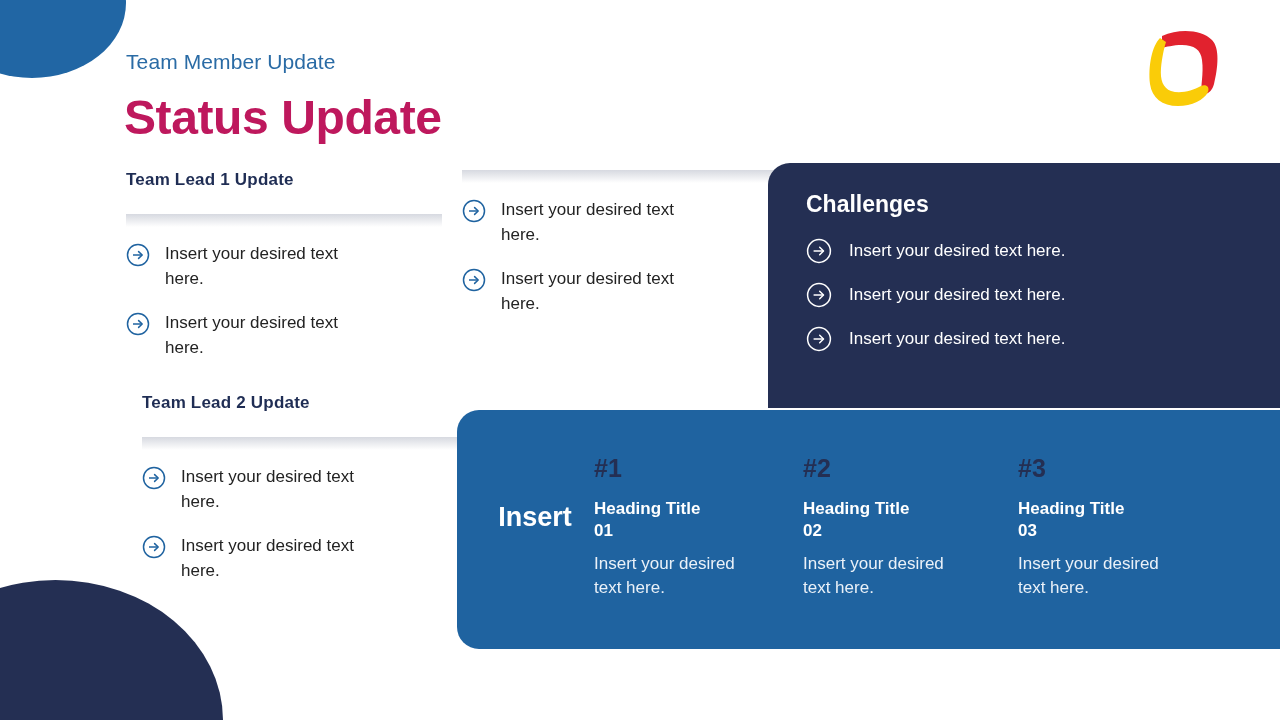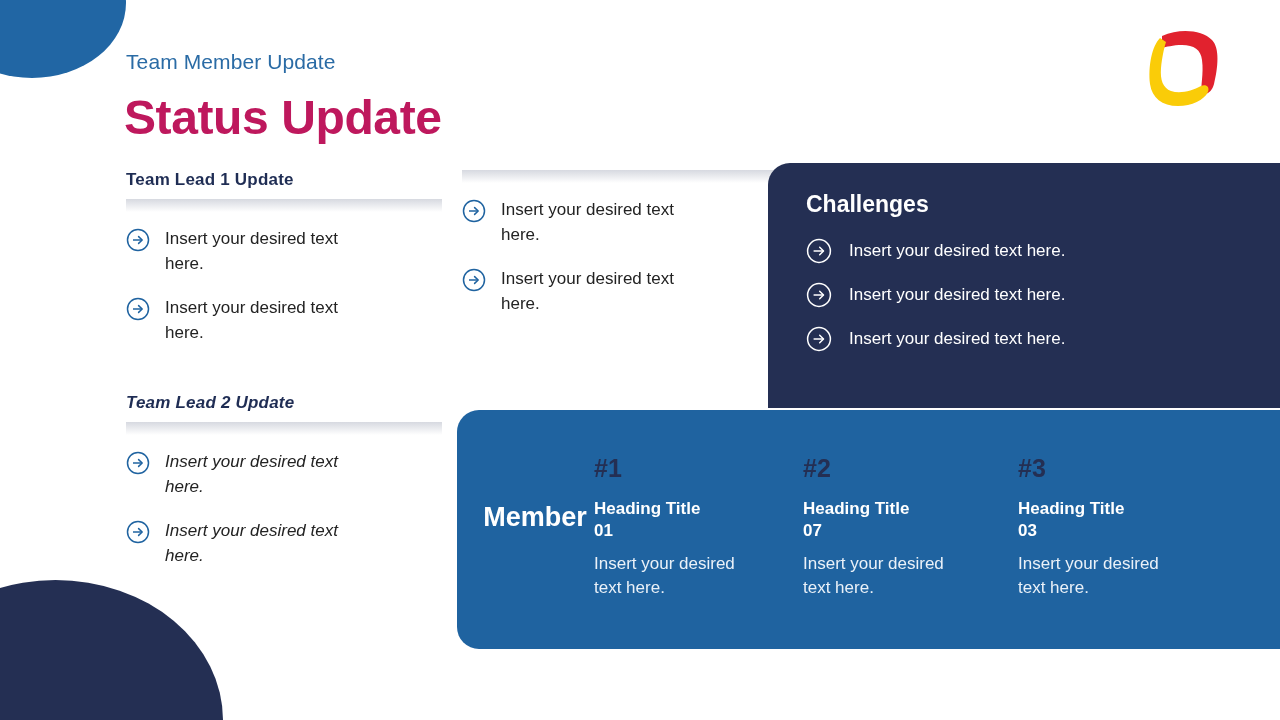--- a/index.html
+++ b/index.html
@@ -34,26 +34,26 @@
     font-size:21px; color:#2A6BA5; letter-spacing:.1px;
   }
   .page-title{
     position:absolute; left:124px; top:90px;
     font-size:48px; font-weight:bold; color:#be185d; letter-spacing:-.4px;
   }
 
   
   .col{ position:absolute; width:316px; }
   .col-1{ left:126px; top:170px; }
-  .col-2{ left:126px; top:393px;font-style:italic; }
+  .col-2{ left:142px; top:393px; }
   .col-3{ left:462px; top:170px; }
 
   .col-head{
     font-size:17px; font-weight:bold; color:#1F2D54;
-    letter-spacing:.2px; padding-bottom:9px;
+    letter-spacing:.2px; padding-bottom:24px;
   }
   .head-rule{
     height:13px; width:100%;
     background:linear-gradient(to bottom, rgba(31,45,84,.18), rgba(31,45,84,0));
     margin-bottom:14px;
   }
 
   .bullet{ display:flex; align-items:flex-start; margin-bottom:19px; }
   .bullet:last-child{ margin-bottom:0; }
   .bullet .ico{ flex:0 0 auto; width:24px; height:24px; margin-right:15px; margin-top:2px; }
@@ -226,31 +226,31 @@
           <circle cx="13" cy="13" r="11.4" fill="none" stroke="#FFFFFF" stroke-width="1.5"></circle>
           <path d="M7.6 13h9.8" stroke="#FFFFFF" stroke-width="1.5" fill="none"></path>
           <path d="M13.7 9.3 17.5 13l-3.8 3.7" stroke="#FFFFFF" stroke-width="1.5" fill="none" stroke-linecap="round" stroke-linejoin="round"></path>
         </svg>
     </span>
     <span class="txt">Insert your desired text here.</span>
   </div>
 </section>
 
 <section class="goals">
-  <div class="goals-label">Member</div>
+  <div class="goals-label">Insert</div>
 
   <div class="goal-col c1">
     <div class="goal-num">#1</div>
     <div class="goal-title">Heading Title 01</div>
     <div class="goal-body">Insert your desired text here.</div>
   </div>
 
   <div class="goal-col c2">
     <div class="goal-num">#2</div>
-    <div class="goal-title">Heading Title 07</div>
+    <div class="goal-title">Heading Title 02</div>
     <div class="goal-body">Insert your desired text here.</div>
   </div>
 
   <div class="goal-col c3">
     <div class="goal-num">#3</div>
     <div class="goal-title">Heading Title 03</div>
     <div class="goal-body">Insert your desired text here.</div>
   </div>
 </section>
 

